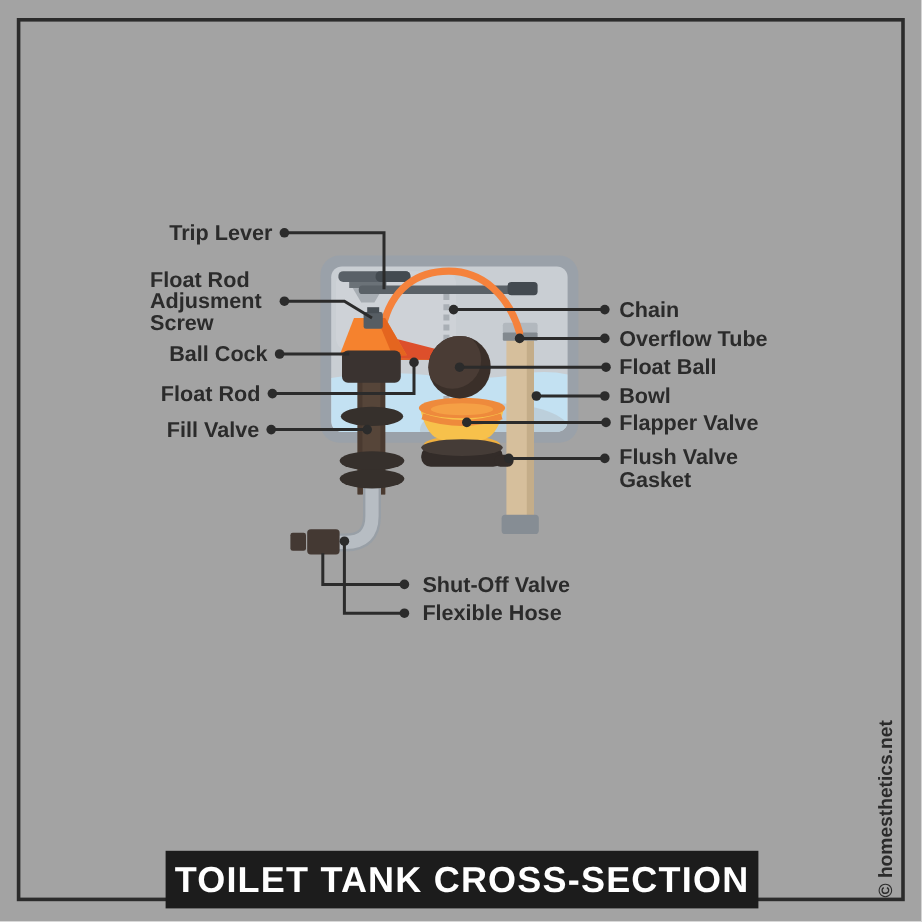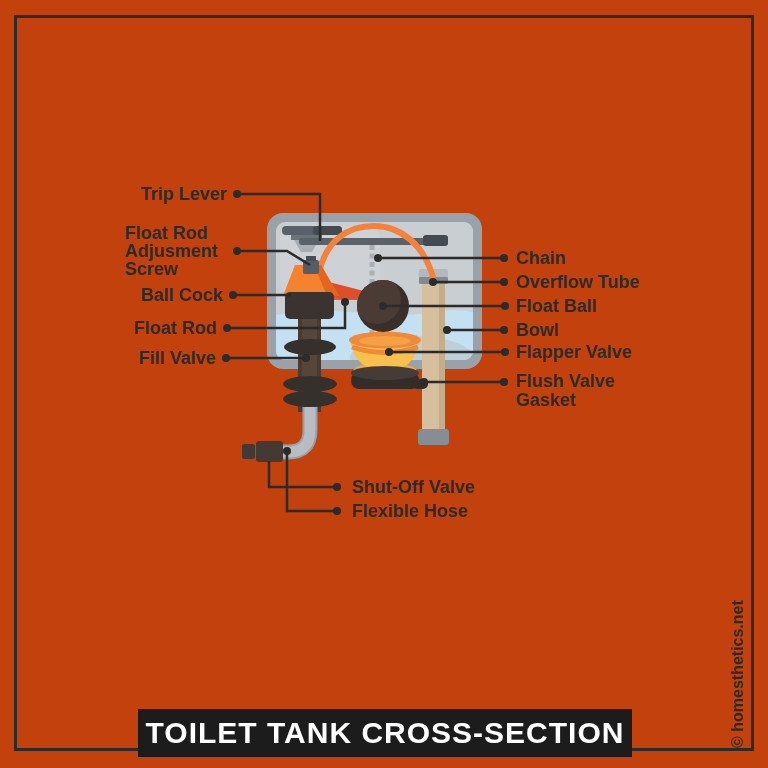--- a/index.html
+++ b/index.html
@@ -1,16 +1,16 @@
 <!DOCTYPE html>
 <html><head>
 <meta charset="utf-8">
 <style>
   html,body{margin:0;padding:0;background:#ffffff;}
-  .page{position:relative;width:768px;height:768px;background:#c2410c;overflow:hidden;
+  .page{position:relative;width:768px;height:768px;background:#a3a3a3;overflow:hidden;
         font-family:"Liberation Sans", sans-serif;}
   svg{position:absolute;left:0;top:0;}
   .lbl{font:700 18px "Liberation Sans", sans-serif;fill:#2b2b2b;}
   .title-text{font:700 30px "Liberation Sans", sans-serif;fill:#ffffff;letter-spacing:1px;}
   .watermark{font:700 16px "Liberation Sans", sans-serif;fill:#2b2b2b;}
   .leader{stroke:#2b2b2b;stroke-width:2.5;fill:none;}
   .dot{fill:#2b2b2b;}
 </style>
 </head>
 <body>

